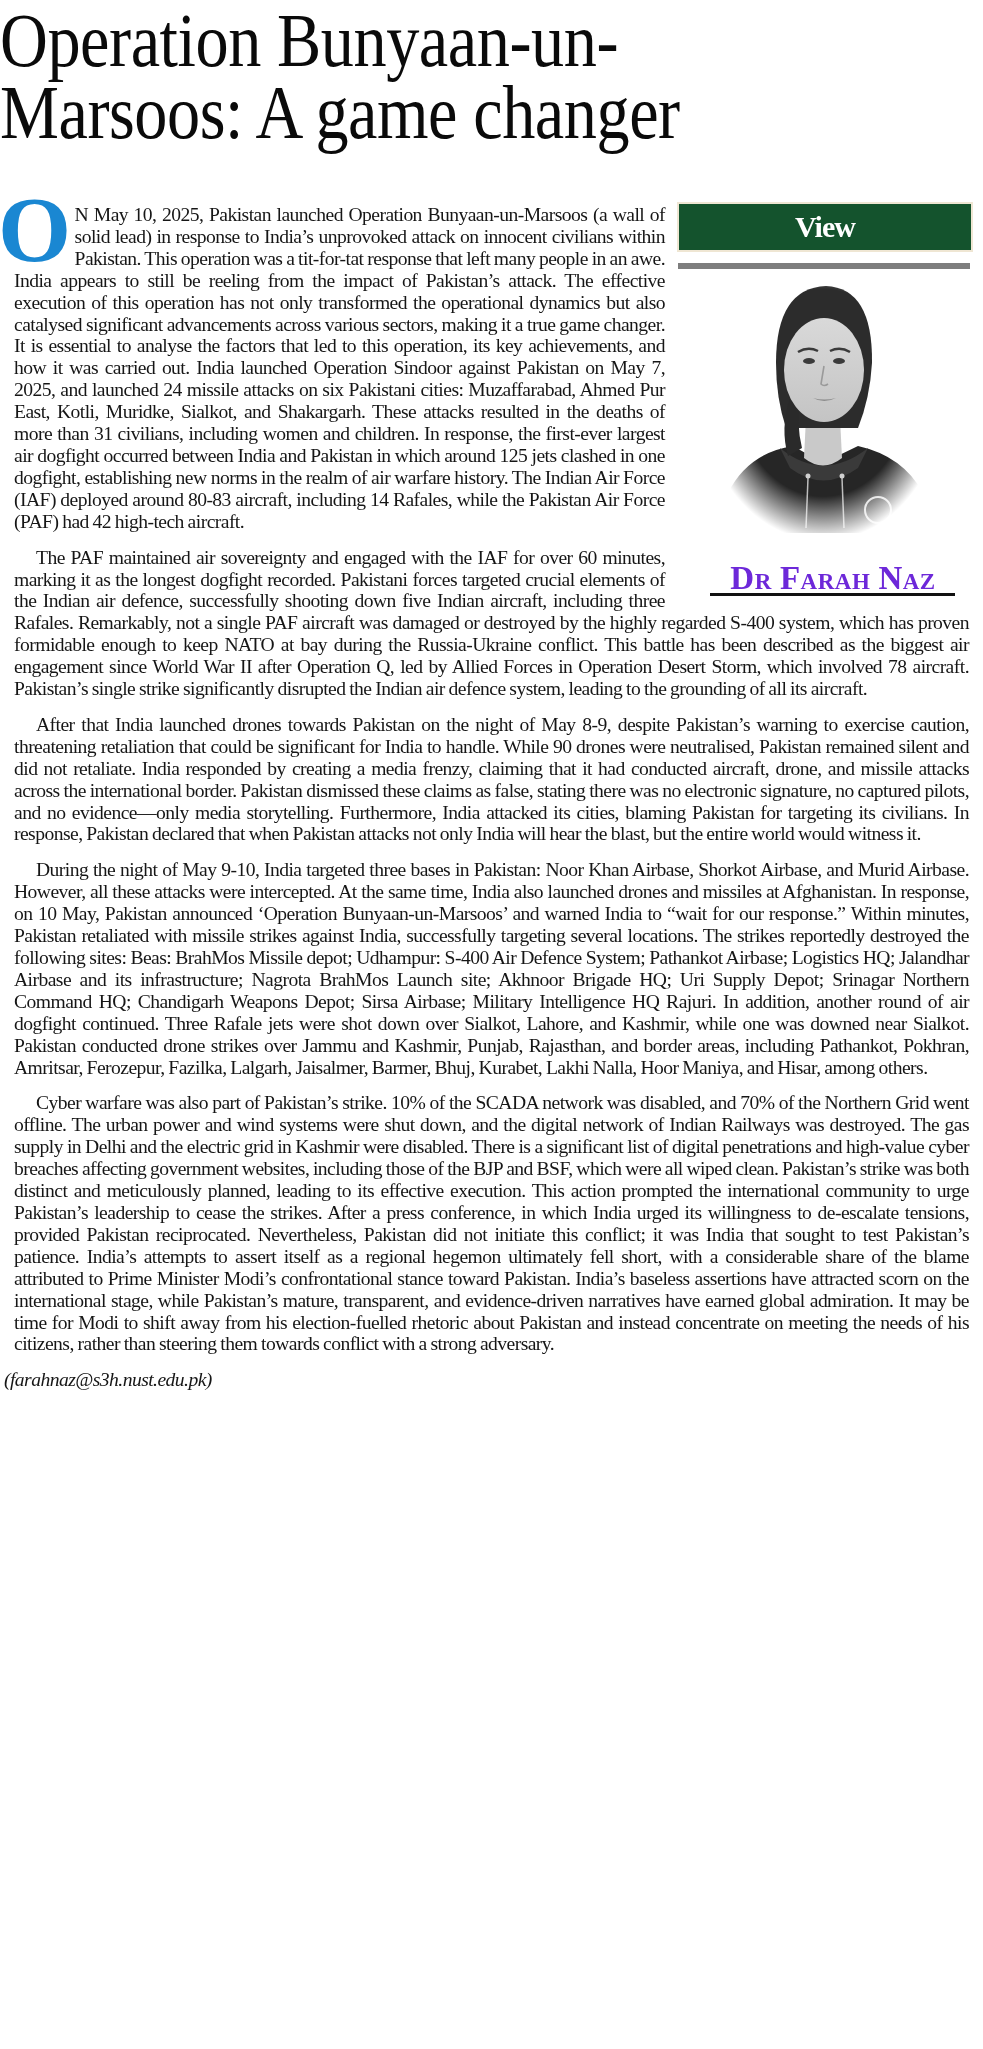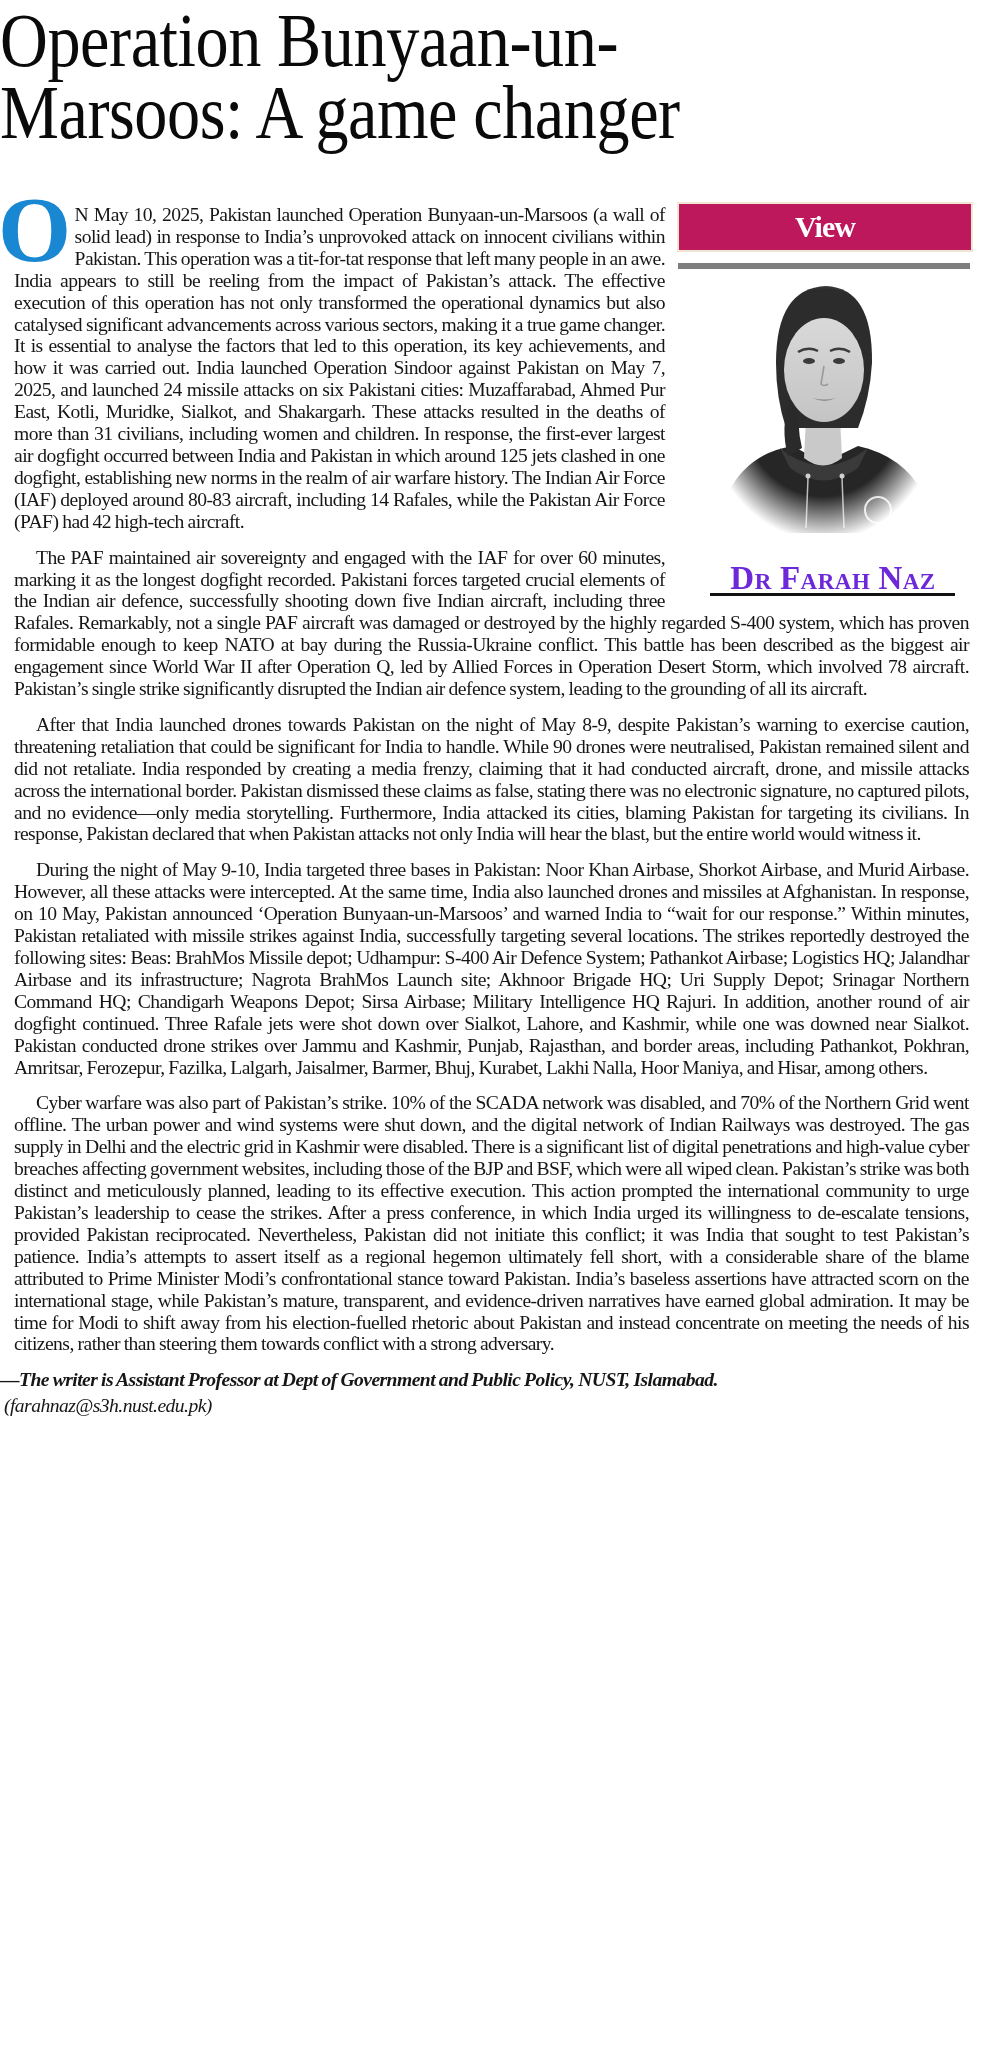--- a/index.html
+++ b/index.html
@@ -22,21 +22,21 @@
     font-size: 19.6px; line-height: 21.9px; color: #161616;
     text-align: justify; letter-spacing: -0.55px; word-spacing: -0.6px;
     hyphens: manual;
   }
   .sidebar {
     float: right; width: 310px; height: 418px; position: relative;
     margin-left: 8px;
   }
   .view-box {
     position: absolute; left: 4px; top: 12px; width: 296px; height: 50px;
-    background: #be185d; border: 2px solid #efe6d3; box-sizing: border-box;
+    background: #14532d; border: 2px solid #efe6d3; box-sizing: border-box;
     display: flex; align-items: center; justify-content: center;
   }
   .view-label {
     font-family: "Liberation Serif", "DejaVu Serif", serif; font-weight: bold;
     font-size: 30px; color: #ffffff; letter-spacing: -1px;
   }
   .view-rule { position: absolute; left: 5px; top: 73px; width: 292px; height: 6px; background: #7e7e7e; }
   .photo { position: absolute; left: 45px; top: 88px; width: 210px; height: 255px; }
   .author-name {
     position: absolute; left: 37px; top: 370px; width: 246px; text-align: center;
@@ -126,16 +126,15 @@
       <div class="author-name">Dr Farah Naz</div>
       <div class="author-rule"></div>
     </div>
 
     <span class="dropcap" style="color: rgb(26, 135, 210);">O</span>
     <p class="first"><span>N May 10, 2025, Pakistan launched Operation Bunyaan-un-Marsoos (a wall of solid lead) in response to India’s unprovoked attack on innocent civilians within Pakistan. This operation was a tit-for-tat response that left many people in an awe. India appears to still be reeling from the impact of Pakistan’s attack. The effective execution of this operation has not only transformed the operational dynamics but also catalysed significant advancements across various sectors, making it a true game changer. It is essential to analyse the factors that led to this operation, its key achievements, and how it was carried out. India launched Operation Sindoor against Pakistan on May 7, 2025, and launched 24 missile attacks on six Pakistani cities: Muzaffarabad, Ahmed Pur East, Kotli, Muridke, Sialkot, and Shakargarh. These attacks resulted in the deaths of more than 31 civilians, including women and children. In response, the first-ever largest air dogfight occurred between India and Pakistan in which around 125</span> <span>jets clashed in one dogfight, establishing new norms in the realm of air warfare history. The Indian Air Force (IAF) deployed around 80-83 aircraft, including 14 Rafales, while the Pakistan Air Force (PAF) had 42 high-tech aircraft.</span></p>
     <p>The PAF maintained air sovereignty and engaged with the IAF for over 60 minutes, marking it as the longest dogfight recorded. Pakistani forces targeted crucial elements of the Indian air defence, successfully shooting down five Indian aircraft, including three Rafales. Remarkably, not a single PAF aircraft was damaged or destroyed by the highly regarded S-400 system, which has proven formidable enough to keep NATO at bay during the Russia-Ukraine conflict. This battle has been described as the biggest air engagement since World War II after Operation Q, led by Allied Forces in Operation Desert Storm, which involved 78 aircraft. Pakistan’s single strike significantly disrupted the Indian air defence system, leading to the grounding of all its aircraft.</p>
     <p>After that India launched drones towards Pakistan on the night of May 8-9, despite Pakistan’s warning to exercise caution, threatening retaliation that could be significant for India to handle. While 90 drones were neutralised, Pakistan remained silent and did not retaliate. India responded by creating a media frenzy, claiming that it had conducted aircraft, drone, and missile attacks across the international border. Pakistan dismissed these claims as false, stating there was no electronic signature, no captured pilots, and no evidence—only media storytelling. Furthermore, India attacked its cities, blaming Pakistan for targeting its civilians. In response, Pakistan declared that when Pakistan attacks not only India will hear the blast, but the entire world would witness it.</p>
     <p>During the night of May 9-10, India targeted three bases in Pakistan: Noor Khan Airbase, Shorkot Airbase, and Murid Airbase. However, all these attacks were intercepted. At the same time, India also launched drones and missiles at Afghanistan. In response, on 10 May, Pakistan announced ‘Operation Bunyaan-un-Marsoos’ and warned India to “wait for our response.” Within minutes, Pakistan retaliated with missile strikes against India, successfully targeting several locations. The strikes reportedly destroyed the following sites: Beas: BrahMos Missile depot; Udhampur: S-400 Air Defence System; Pathankot Airbase; Logistics HQ; Jalandhar Airbase and its infrastructure; Nagrota BrahMos Launch site; Akhnoor Brigade HQ; Uri Supply Depot; Srinagar Northern Command HQ; Chandigarh Weapons Depot; Sirsa Airbase; Military Intelligence HQ Rajuri. In addition, another round of air dogfight continued. Three Rafale jets were shot down over Sialkot, Lahore, and Kashmir, while one was downed near Sialkot. Pakistan conducted drone strikes over Jammu and Kashmir, Punjab, Rajasthan, and border areas, including Pathankot, Pokhran, Amritsar, Ferozepur, Fazilka, Lalgarh, Jaisalmer, Barmer, Bhuj, Kurabet, Lakhi Nalla, Hoor Maniya, and Hisar, among others.</p>
     <p>Cyber warfare was also part of Pakistan’s strike. 10% of the SCADA network was disabled, and 70% of the Northern Grid went offline. The urban power and wind systems were shut down, and the digital network of Indian Railways was destroyed. The gas supply in Delhi and the electric grid in Kashmir were disabled. There is a significant list of digital penetrations and high-value cyber breaches affecting government websites, including those of the BJP and BSF, which were all wiped clean. Pakistan’s strike was both distinct and meticulously planned, leading to its effective execution. This action prompted the international community to urge Pakistan’s leadership to cease the strikes. After a press conference, in which India urged its willingness to de-escalate tensions, provided Pakistan reciprocated. Nevertheless, Pakistan did not initiate this conflict; it was India that sought to test Pakistan’s patience. India’s attempts to assert itself as a regional hegemon ultimately fell short, with a considerable share of the blame attributed to Prime Minister Modi’s confrontational stance toward Pakistan. India’s baseless assertions have attracted scorn on the international stage, while Pakistan’s mature, transparent, and evidence-driven narratives have earned global admiration. It may be time for Modi to shift away from his election-fuelled rhetoric about Pakistan and instead concentrate on meeting the needs of his citizens, rather than steering them towards conflict with a strong adversary.</p>
-    <p class="signoff">—The writer is Assistant Professor at Dept of Government and Public Policy, NUST, Islamabad.</p>
     <p class="email">(farahnaz@s3h.nust.edu.pk)</p>
   </div>
 </div>
 
 </body></html>

